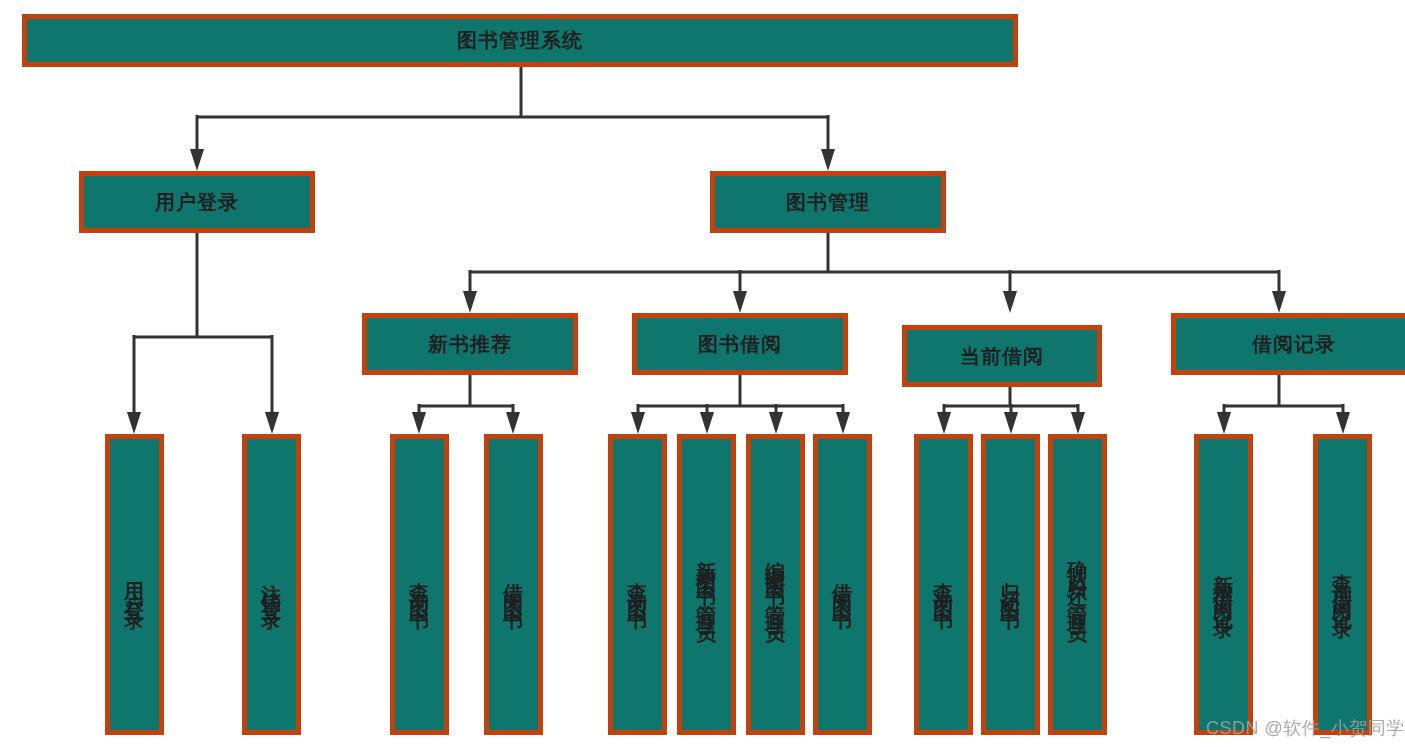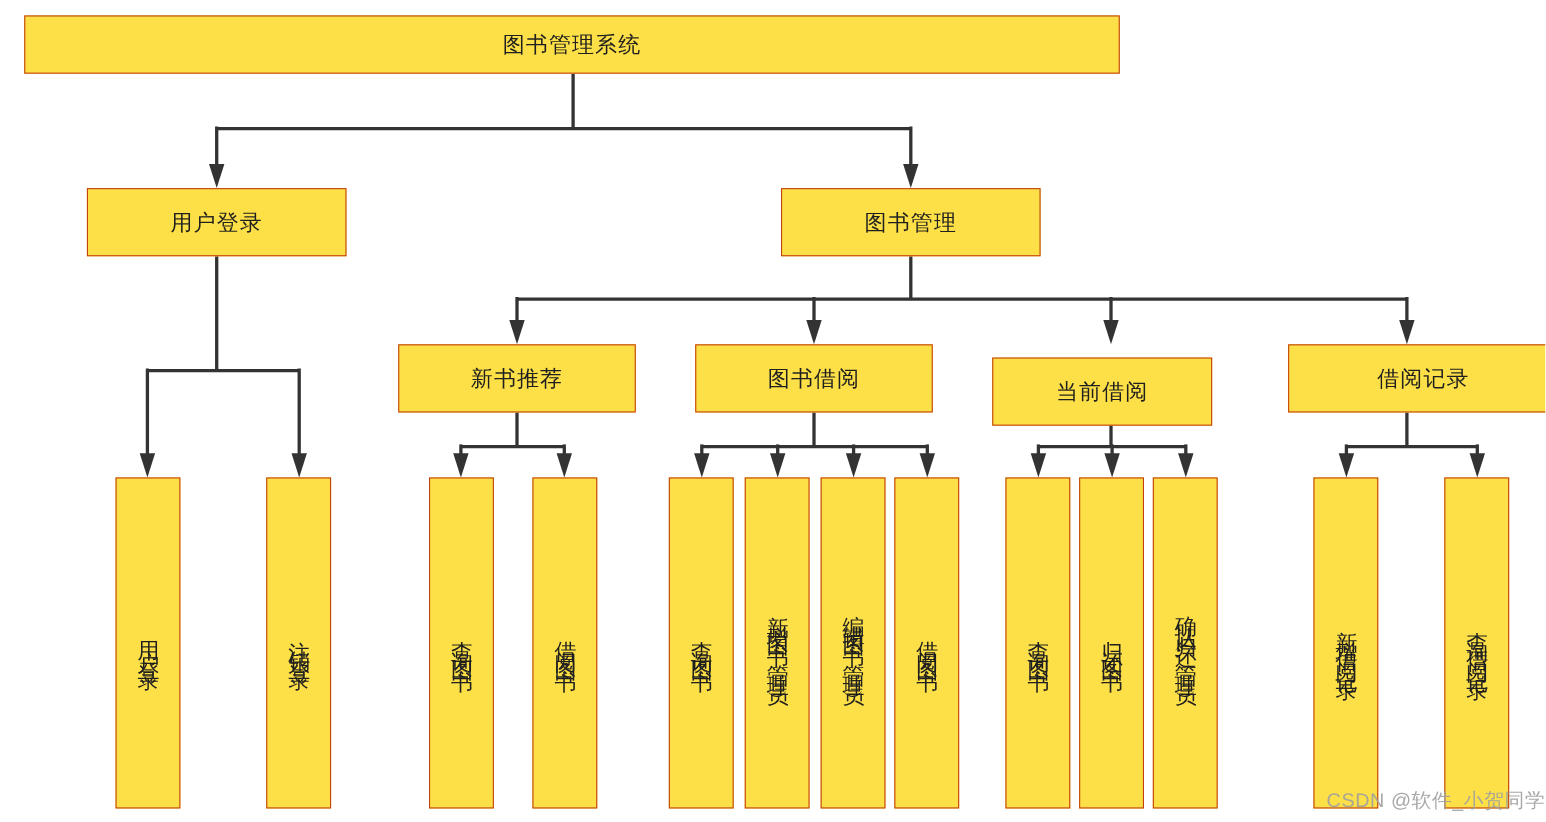--- a/index.html
+++ b/index.html
@@ -7,26 +7,27 @@
     position:relative;
     width:1405px;height:747px;
     background:#ffffff;
     font-family:"Liberation Sans","DejaVu Sans",sans-serif;
     overflow:hidden;
   }
   #connectors{position:absolute;left:0;top:0;width:1405px;height:747px;}
   .box{
     position:absolute;
     box-sizing:border-box;
-    background:#fde047;
-    border:1px solid #c2410c;
+    background:#0f766e;
+    border:5px solid #c2410c;
     display:flex;
     align-items:center;
     justify-content:center;
     color:#1f1f1f;
+    font-weight:bold;
   }
   .hlabel{
     font-size:20px;
     letter-spacing:1px;
     white-space:nowrap;
   }
   .vbox .vlabel{
     writing-mode:vertical-rl;
     text-orientation:mixed;
     font-size:20px;

